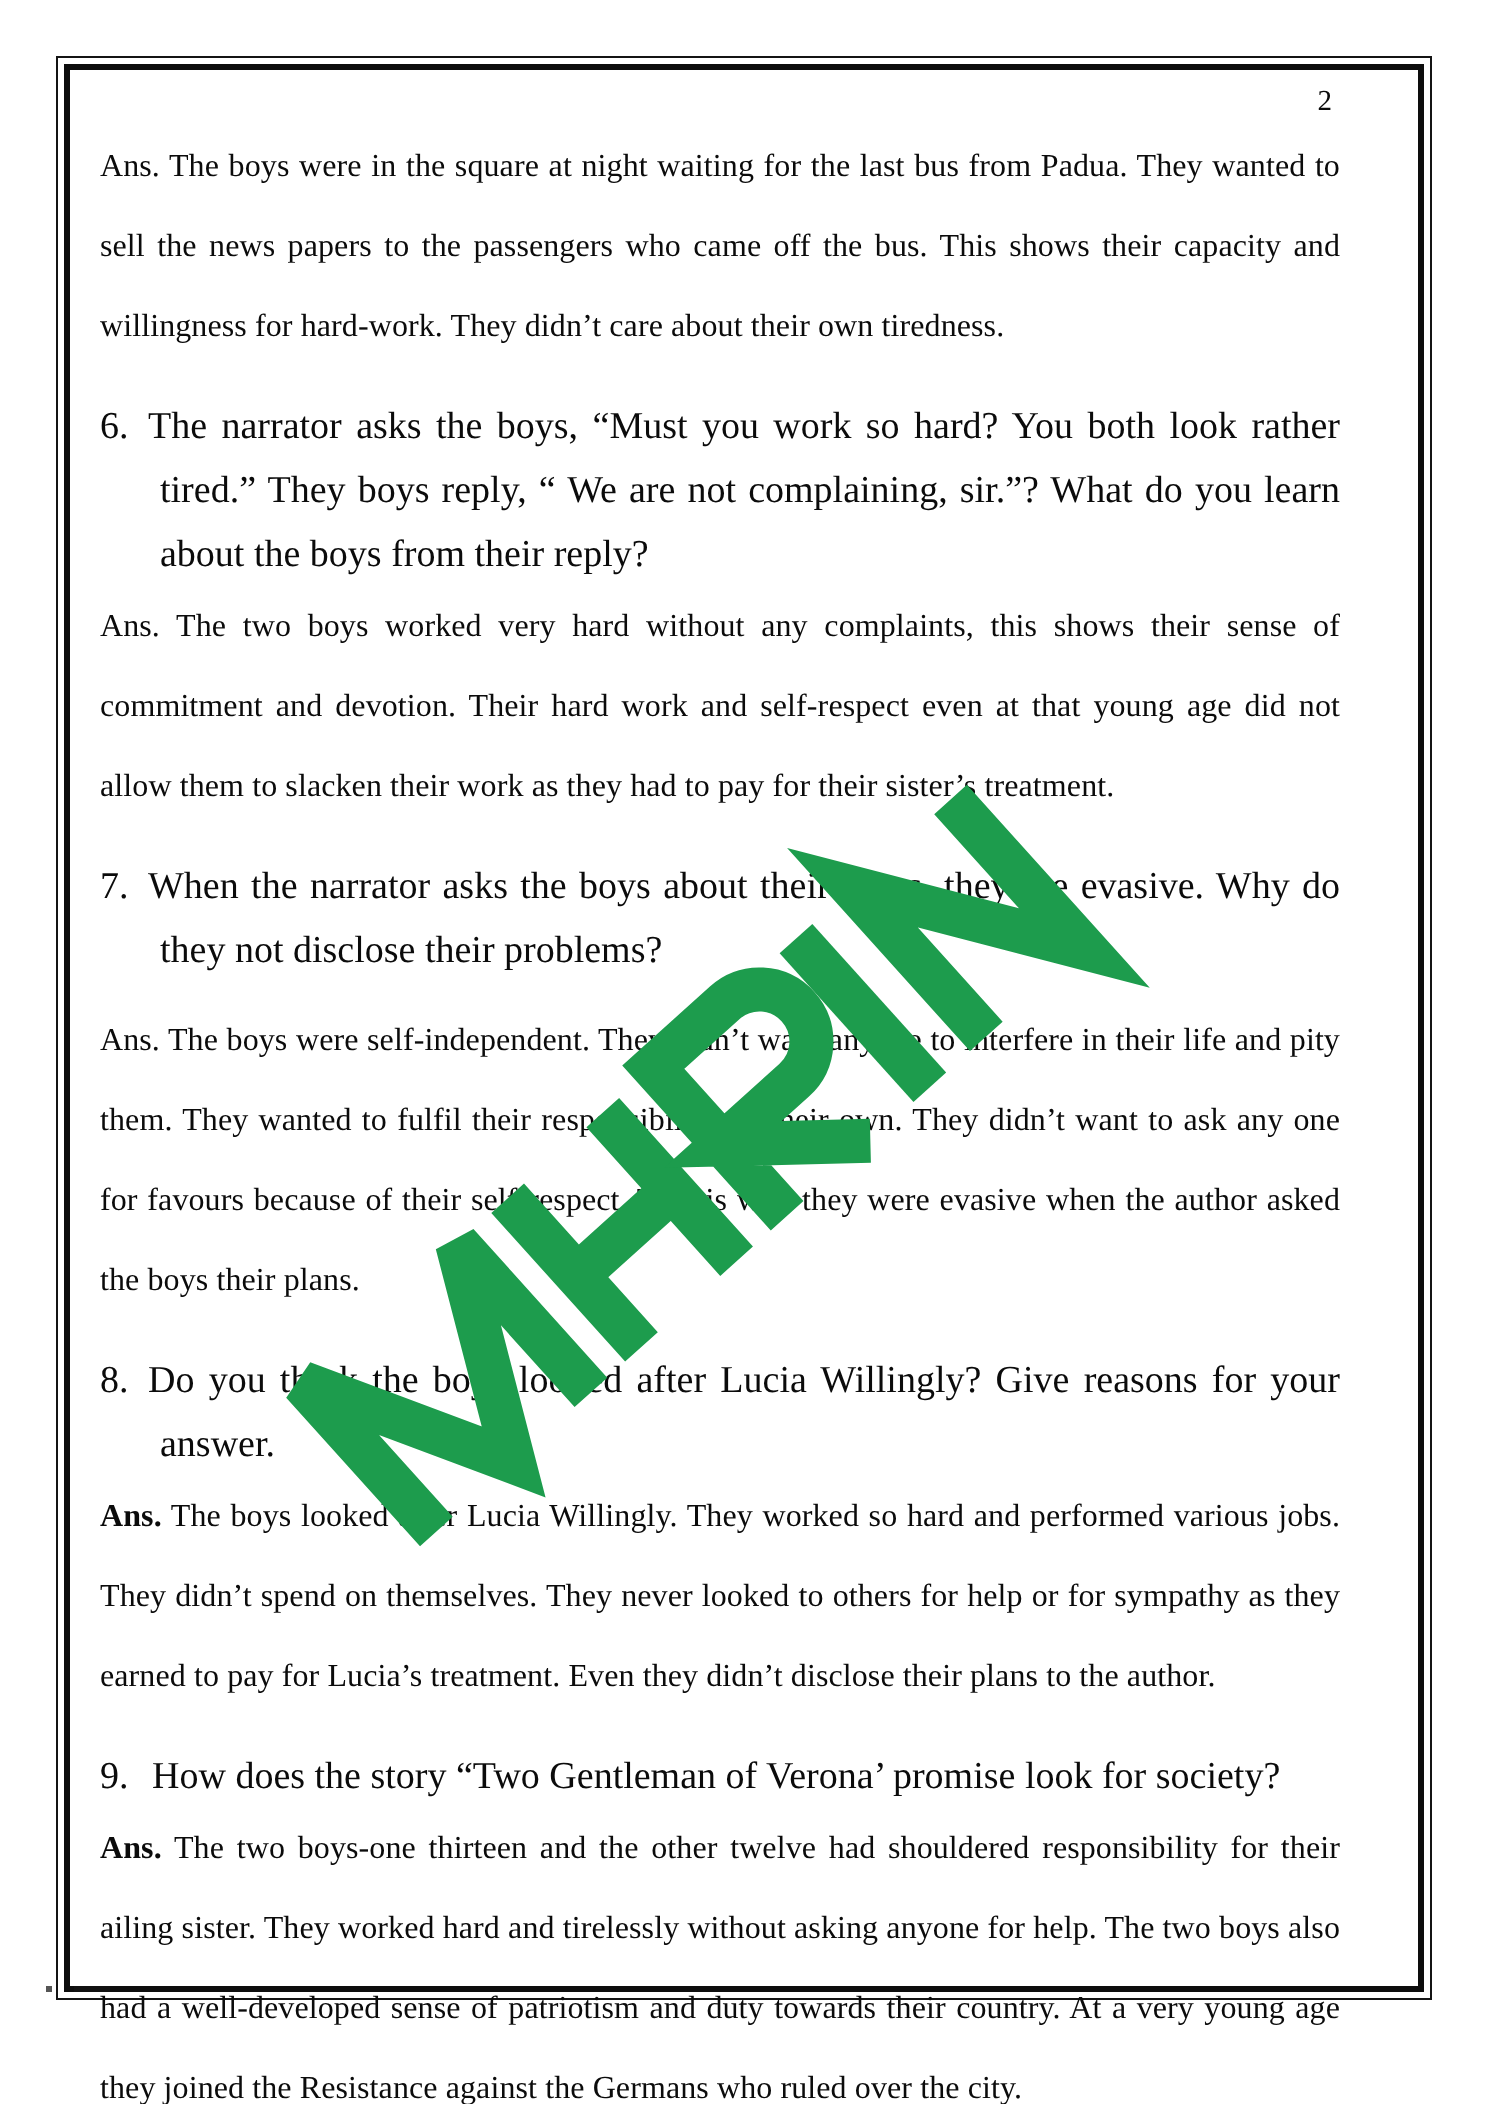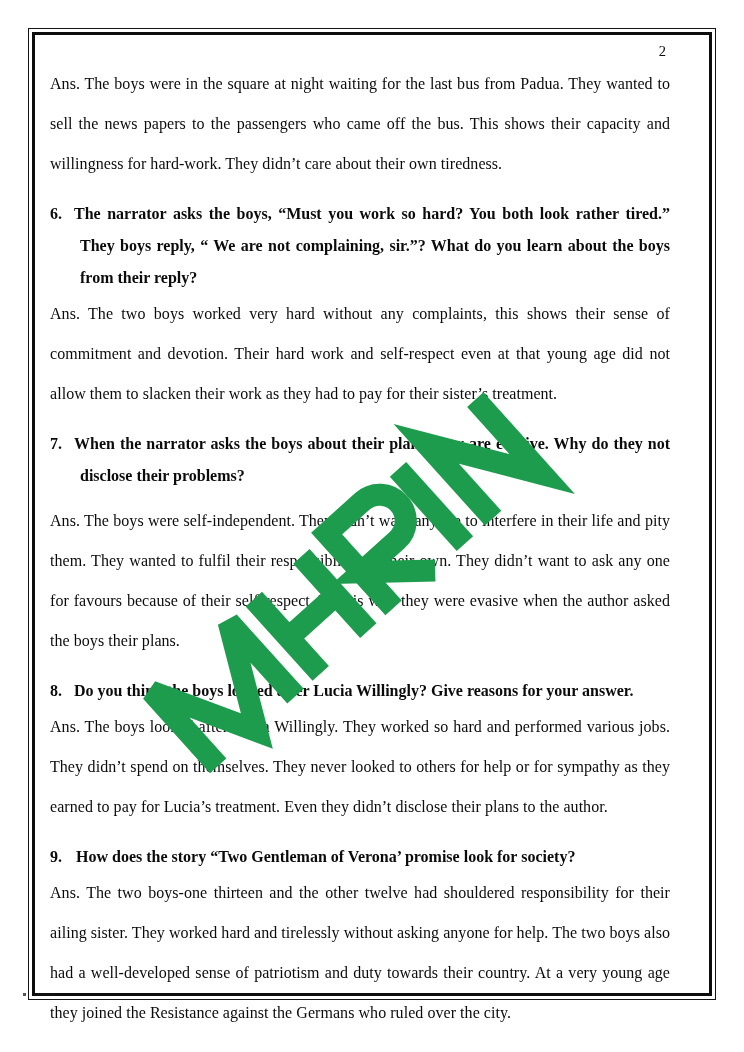--- a/index.html
+++ b/index.html
@@ -85,40 +85,40 @@
     padding: 0;
     letter-spacing: 0.05px;
   }
   .para.answer {
   }
   .para.answer.tight {
     margin-top: 9px;
   }
 
   .question {
-    font-size: 16px;
+    font-size: 19px;
     line-height: 32px;
-    font-weight: bold;
+    font-weight: normal;
     text-align: justify;
     text-justify: inter-word;
     margin: 0;
     padding-left: 30px;
     text-indent: -30px;
     margin-top: 14px;
   }
   .question .qnum {
     display: inline-block;
     width: 24px;
     text-indent: 0;
   }
   .question.wide-gap .qnum {
     width: 26px;
   }
 
-  .ans-label-bold { font-weight: normal; }
+  .ans-label-bold { font-weight: bold; }
 
   
 
   
   .watermark {
     position: absolute;
     left: 0; top: 0;
     width: 744px; height: 1052px;
     pointer-events: none;
   }

